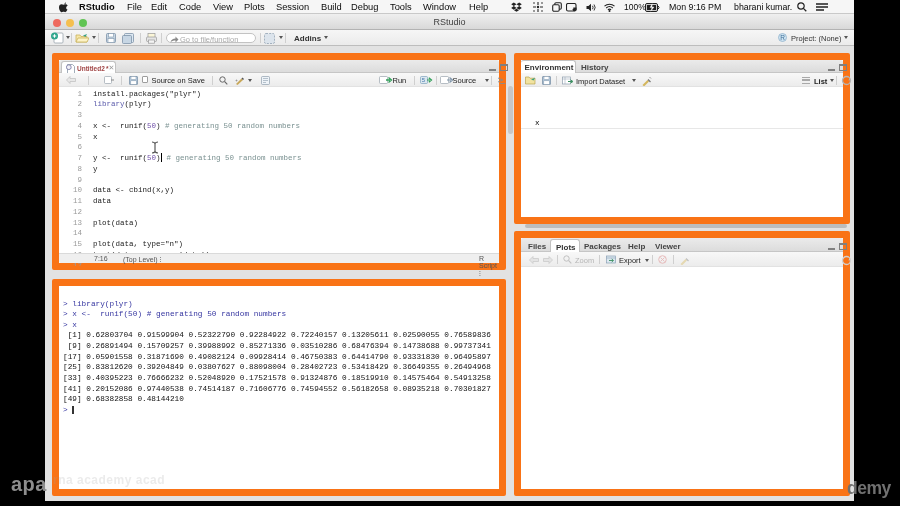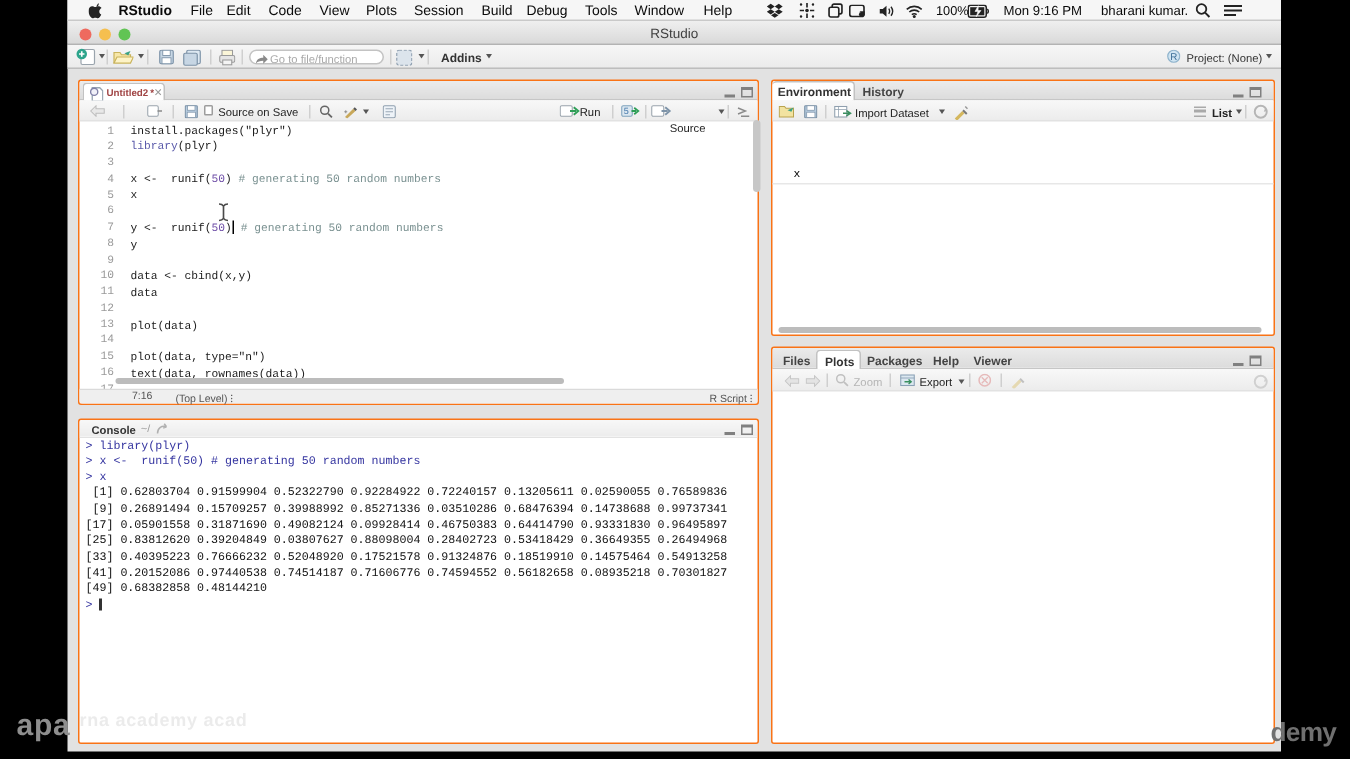--- a/index.html
+++ b/index.html
@@ -19,21 +19,21 @@
 
 
 .toolbar { position:absolute; left:0; top:30px; width:809px; height:16px; background:linear-gradient(#f6f6f6,#ebebeb); border-bottom:1px solid #bdbdbd; }
 .toolbar .txt { position:absolute; top:3.5px; font-size:8px; color:#333; }
 .gobox { position:absolute; left:121px; top:2.5px; width:90px; height:10px; background:#fff; border:1px solid #c3c3c3; border-radius:5px; }
 .gobox span { position:absolute; left:13px; top:1px; font-size:7.5px; color:#a9a9a9; }
 .caret { display:inline-block; width:0; height:0; border-left:2.5px solid transparent; border-right:2.5px solid transparent; border-top:3.5px solid #555; vertical-align:middle; }
 .sep { position:absolute; top:3px; width:1px; height:10px; background:#cfcfcf; }
 
 
-.pane { position:absolute; background:#fff; border:1px solid #f97316; border-radius:2px; }
+.pane { position:absolute; background:#fff; border:7px solid #f97316; border-radius:2px; }
 .tabbar { position:absolute; left:0; top:0; width:100%; height:13.5px; background:linear-gradient(#ebebeb,#dcdcdc); border-bottom:1px solid #c6c6c6; border-radius:2px 2px 0 0; }
 .tab-sel { position:absolute; background:#fff; border:1px solid #c2c2c2; border-bottom:none; border-radius:3px 3px 0 0; font-size:8px; font-weight:bold; color:#333; }
 .tab-un { position:absolute; font-size:8px; font-weight:bold; color:#444; }
 .ptool { position:absolute; left:0; width:100%; background:linear-gradient(#f8f8f8,#ececec); border-bottom:1px solid #e2e2e2; }
 .minmax { position:absolute; top:3.5px; display:flex; align-items:flex-end; height:7px; }
 .minmax .mm1 { width:7px; height:5px; border-bottom:2px solid #808080; margin-right:4px; }
 .minmax .mm2 { width:8px; height:7px; border:1px solid #808080; border-top:2px solid #808080; }
 
 
 #src { left:7px; top:52.5px; width:454px; height:217px; }
@@ -247,21 +247,21 @@
       <svg class="abs" style="left:361px;top:3px" width="13" height="8" viewBox="0 0 13 8">
         <rect x="0.5" y="0.5" width="7" height="7" rx="1" fill="#dbe7f0" stroke="#7fa3bd" stroke-width="0.7"></rect>
         <text x="3.5" y="6" font-size="6" text-anchor="middle" fill="#4477aa" font-family="Liberation Sans">5</text>
         <path d="M7 4 h3 M8.8 1.8 L11.5 4 L8.8 6.2" fill="none" stroke="#2e9e57" stroke-width="1.2"></path>
       </svg>
       <div class="sep" style="left:377px;top:2.5px;height:9px"></div>
       <svg class="abs" style="left:381px;top:3px" width="14" height="8" viewBox="0 0 14 8">
         <rect x="0.5" y="0.5" width="8" height="7" rx="1" fill="#fff" stroke="#9aa4ad" stroke-width="0.7"></rect>
         <path d="M7 4 h4 M9.5 1.5 L12.5 4 L9.5 6.5" fill="none" stroke="#7d93a8" stroke-width="1.2"></path>
       </svg>
-      <span class="abs" style="left:393.5px;top:14px;font-size:7.5px;color:#222">Source</span>
+      <span class="abs" style="left:393.5px;top:3px;font-size:7.5px;color:#222">Source</span>
       <span class="caret abs" style="left:426px;top:5.5px"></span>
       <div class="sep" style="left:432px;top:2.5px;height:9px"></div>
       <svg class="abs" style="left:438px;top:3.5px" width="9" height="7" viewBox="0 0 9 7">
         <path d="M1 1 L6 3 L1 5 M3 6.5 h5.5" stroke="#8a8a8a" stroke-width="0.9" fill="none"></path>
       </svg>
     </div>
 
     <div class="mono" style="position:absolute;left:0;top:29px;width:452px;height:177px;overflow:hidden">
       <div class="gut" style="position:absolute;left:0;top:0;width:23px">1
 2
@@ -307,31 +307,20 @@
     </svg>
 
     <div class="statusbar">
       <span class="abs" style="left:35px;top:1.5px">7:16</span>
       <span class="abs" style="left:64px;top:1.5px">(Top Level) ⁝</span>
       <span class="abs" style="left:420px;top:1.5px">R Script ⁝</span>
     </div>
   </div>
 
   <div id="con" class="pane">
-    <div class="ptool" style="top:0;height:12.5px;border-radius:2px 2px 0 0">
-      <span class="abs" style="left:8px;top:2.5px;font-size:7.5px;font-weight:bold;color:#333">Console</span>
-      <span class="abs" style="left:41px;top:3px;font-size:7px;color:#999">~/</span>
-      <svg class="abs" style="left:51px;top:2.5px" width="10" height="8" viewBox="0 0 10 8">
-        <path d="M1 7 C1 3 4 1.5 7 2.5 M7 2.5 L5.5 0.5 M7 2.5 L4.8 3.4" fill="none" stroke="#b0b0b0" stroke-width="1"></path>
-      </svg>
-      <div class="minmax" style="left:430px;top:3px">
-          <span class="mm1"></span>
-          <span class="mm2"></span>
-        </div>
-    </div>
     <div class="mono" style="position:absolute;left:4px;top:13px;font-size:7.75px;line-height:10.65px;color:#111"><span class="blue">&gt; library(plyr)</span>
 <span class="blue">&gt; x &lt;-  runif(50) # generating 50 random numbers</span>
 <span class="blue">&gt; x</span>
  [1] 0.62803704 0.91599904 0.52322790 0.92284922 0.72240157 0.13205611 0.02590055 0.76589836
  [9] 0.26891494 0.15709257 0.39988992 0.85271336 0.03510286 0.68476394 0.14738688 0.99737341
 [17] 0.05901558 0.31871690 0.49082124 0.09928414 0.46750383 0.64414790 0.93331830 0.96495897
 [25] 0.83812620 0.39204849 0.03807627 0.88098004 0.28402723 0.53418429 0.36649355 0.26494968
 [33] 0.40395223 0.76666232 0.52048920 0.17521578 0.91324876 0.18519910 0.14575464 0.54913258
 [41] 0.20152086 0.97440538 0.74514187 0.71606776 0.74594552 0.56182658 0.08935218 0.70301827
 [49] 0.68382858 0.48144210

